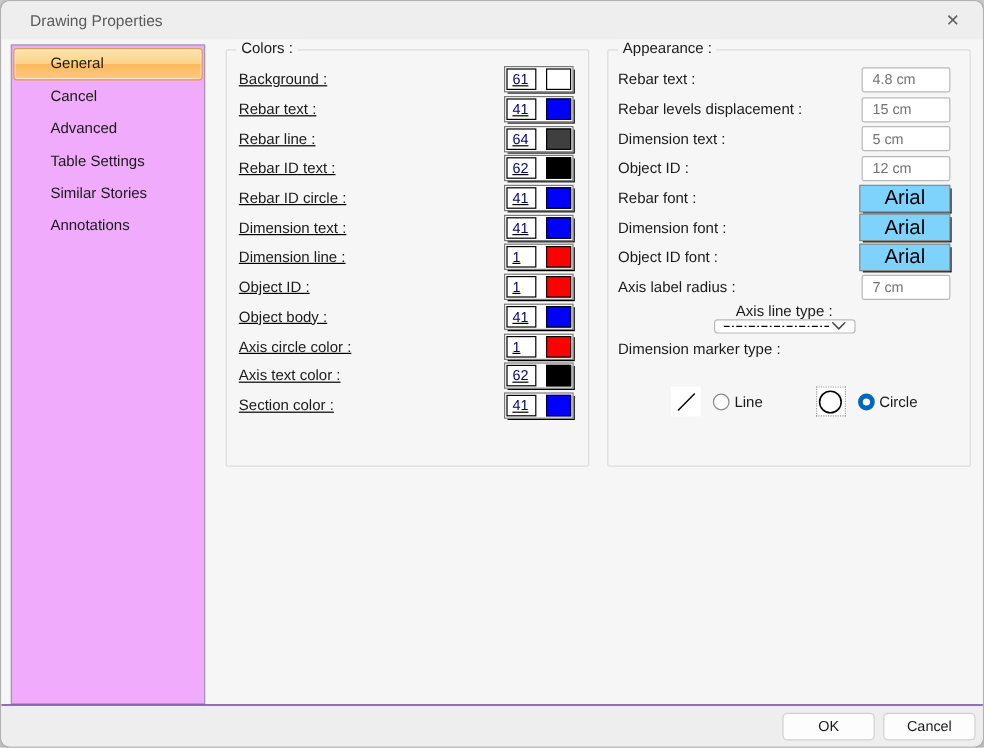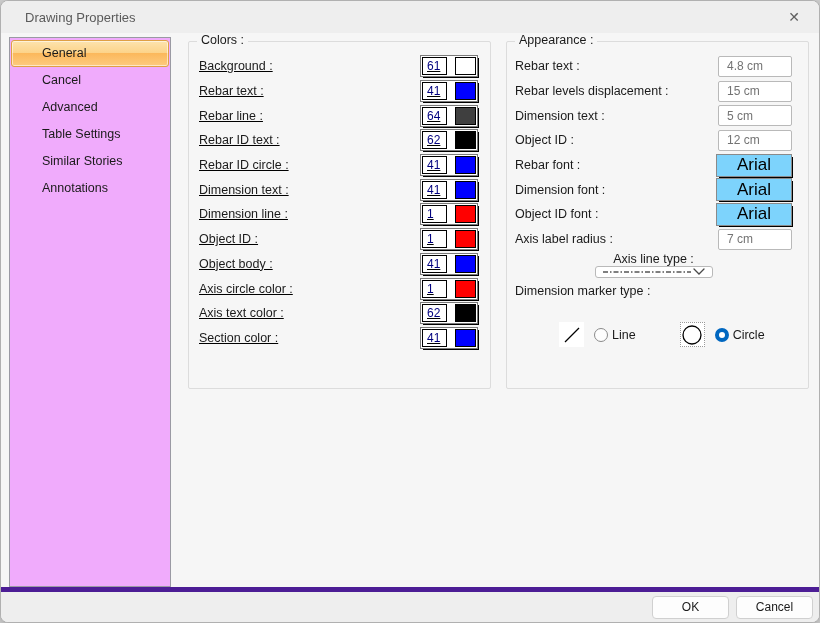--- a/index.html
+++ b/index.html
@@ -90,21 +90,21 @@
     width:14px; height:14px; border-radius:50%; background:#fdfdfd;
     border:1px solid #8a8a8a; margin:0 4px 0 10px;
   }
   .radio.selected { border:4.5px solid #0067c0; background:#fff; }
   .radio-label { font-size:12.5px; color:#1a1a1a; }
   .marker-gap { width:44px; }
 
   
   .footer {
     position:absolute; left:0; bottom:0; width:820px; height:35px;
-    background:#eeeeee; border-top:5px solid #4c1d95;
+    background:#eeeeee; border-top:1px solid #4c1d95;
     display:flex; align-items:center; justify-content:flex-end; gap:7px; padding-right:8px;
   }
   .btn {
     width:77px; height:23px; background:#fdfdfd; border:1px solid #d0d0d0; border-radius:4px;
     font-size:12px; color:#1a1a1a; display:flex; align-items:center; justify-content:center;
     cursor:default; font-family:"Liberation Sans", sans-serif;
   }
 </style>
 </head>
 <body>

